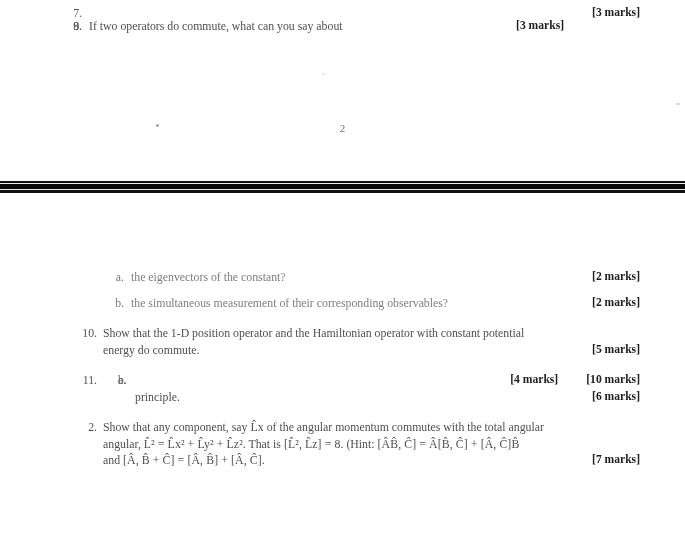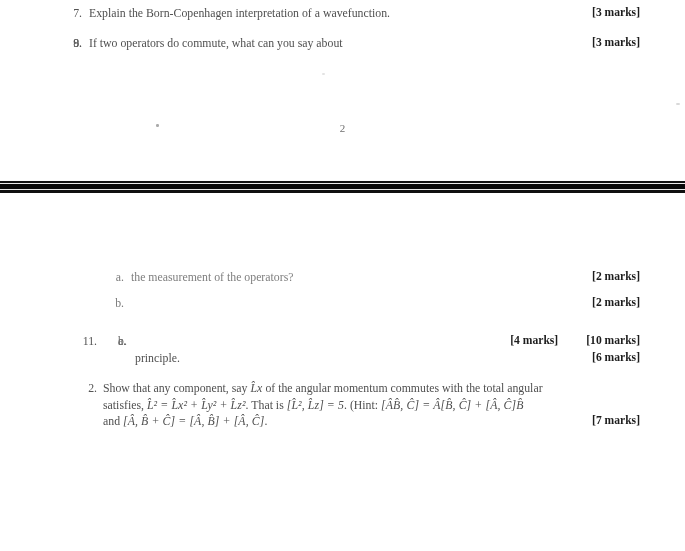--- a/index.html
+++ b/index.html
@@ -136,34 +136,33 @@
   }
   .subitem .sbody {
     margin-left: 17px;
     font-size: 11.8px;
     line-height: 16.5px;
     color: #4f4f4f;
     text-align: justify;
   }
   #item-11 .qbody { margin-left: 40px; }
 
-  .mathexp { font-style: italic; letter-spacing: .1px; }
+  .mathexp { letter-spacing: .1px; }
 </style>
 </head>
 <body>
 
 <div class="page-scan" id="scan-top">
 
   <div class="qlist" id="top-list">
 
     <div class="qitem">
       <span class="qnum">7.</span>
       <div class="qbody">
         <span class="marks marks-right">[3 marks]</span>
-        <span>Explain the Born-Copenhagen interpretation of a wavefunction.</span>
       </div>
     </div>
 
     <div class="qitem">
       <span class="qnum">8.</span>
       <div class="qbody">
         <span class="line">
           <span class="marks marks-right">[3 marks]</span>
         </span>
       </div>
@@ -188,35 +187,46 @@
 <div id="scan-divider"></div>
 
 <div class="page-scan" id="scan-bottom">
 
   <div class="qlist" id="sub-list">
 
     <div class="qitem">
       <span class="qnum faint">a.</span>
       <div class="qbody">
         <span class="marks marks-right">[2 marks]</span>
-        <span>the measurement of the operators?</span>
+        <span>the eigenvectors of the constant?</span>
       </div>
     </div>
 
     <div class="qitem">
       <span class="qnum faint">b.</span>
       <div class="qbody">
         <span class="marks marks-right">[2 marks]</span>
+        <span>the simultaneous measurement of their corresponding observables?</span>
       </div>
     </div>
 
   </div>
 
   <div class="qlist" id="bottom-list">
 
+    <div class="qitem">
+      <span class="qnum">10.</span>
+      <div class="qbody">
+        <span class="line">Show that the 1-D position operator and the Hamiltonian operator with constant potential</span>
+        <span class="line">
+          <span class="marks marks-right">[5 marks]</span>
+          <span>energy do commute.</span>
+        </span>
+      </div>
+    </div>
 
     <div class="qitem" id="item-11">
       <span class="qnum">11.</span>
       <div class="qbody subparts">
 
         <div class="subitem">
           <span class="slabel">a.</span>
           <div class="sbody">
             <span class="marks marks-right">[10 marks]</span>
           </div>
@@ -244,23 +254,23 @@
 
     <div class="qitem">
       <span class="qnum">2.</span>
       <div class="qbody">
         <span class="line">
           <span>Show that any component, say</span>
           <span class="mathexp">L̂x</span>
           <span>of the angular momentum commutes with the total angular</span>
         </span>
         <span class="line">
-          <span>satisfies,</span>
+          <span>angular,</span>
           <span class="mathexp">L̂² = L̂x² + L̂y² + L̂z²</span><span>. That is</span>
-          <span class="mathexp">[L̂², L̂z] = 5</span><span>. (Hint:</span>
+          <span class="mathexp">[L̂², L̂z] = 8</span><span>. (Hint:</span>
           <span class="mathexp">[ÂB̂, Ĉ] = Â[B̂, Ĉ] + [Â, Ĉ]B̂</span>
         </span>
         <span class="line">
           <span class="marks marks-right">[7 marks]</span>
           <span>and</span>
           <span class="mathexp">[Â, B̂ + Ĉ] = [Â, B̂] + [Â, Ĉ]</span><span>.</span>
         </span>
       </div>
     </div>
 

